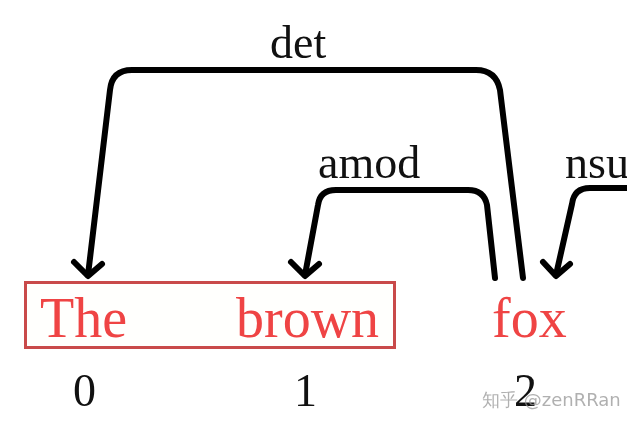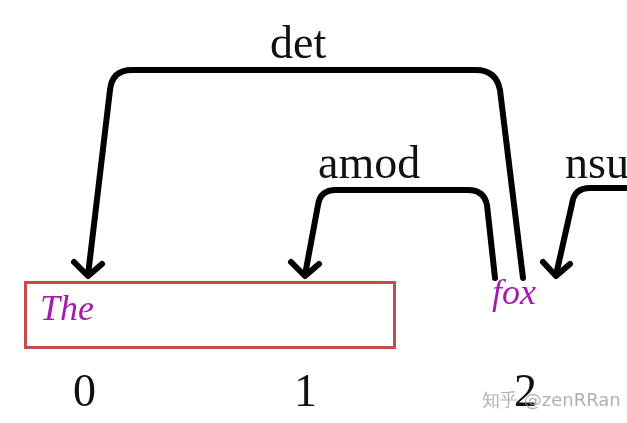--- a/index.html
+++ b/index.html
@@ -1,21 +1,21 @@
 <!DOCTYPE html>
 <html><head>
   <meta charset="utf-8">
   <style>
     html, body { margin: 0; padding: 0; }
     body { width: 627px; height: 423px; background: #ffffff; position: relative; overflow: hidden;
            font-family: "DejaVu Serif", "Liberation Serif", serif; color: #000; }
     .stage { position: absolute; left: 0; top: 0; width: 627px; height: 326px; }
     svg.arcs { position: absolute; left: 0; top: 0; }
     .label { position: absolute; font-family: "Liberation Serif", "DejaVu Serif", serif; font-size: 46px; line-height: 1; white-space: nowrap; color: #111; }
-    .word { position: absolute; font-family: "Liberation Serif", "DejaVu Serif", serif; font-size: 36px; line-height: 1; white-space: nowrap; color: #a21caf; font-style: italic; }
+    .word { position: absolute; font-family: "Liberation Serif", "DejaVu Serif", serif; font-size: 56px; line-height: 1; white-space: nowrap; color: #ef4444; }
     .index { position: absolute; font-family: "Liberation Serif", "DejaVu Serif", serif; font-size: 46px; line-height: 1; color: #111; }
     .highlight-box { position: absolute; left: 24px; top: 281px; width: 366px; height: 62px; border: 3px solid #c94a4a; background: #fffffd; }
     .watermark { position: absolute; left: 476px; top: 388px; font-family: "DejaVu Sans", sans-serif; font-size: 18px; color: rgba(150,150,150,0.75); white-space: nowrap; letter-spacing: 0px; margin-left: 6px; }
   </style>
 </head>
 <body>
 
 <div class="stage">
 
   <div class="highlight-box"></div>
@@ -32,20 +32,21 @@
       <path d="M627,188 L590,188 Q574,188 572,204 L556,275"></path>
       <path d="M543,262 L556,276 L570,264"></path>
     </g>
   </svg>
 
   <div class="label" style="left:270px; top:20px;">det</div>
   <div class="label" style="left:318px; top:140px;">amod</div>
   <div class="label" style="left:565px; top:140px;">nsu</div>
 
   <div class="word" style="left:40px; top:290px;">The</div>
-  <div class="word" style="left:492px; top:274px;">fox</div>
+  <div class="word" style="left:236px; top:290px;">brown</div>
+  <div class="word" style="left:492px; top:290px;">fox</div>
 
   <div class="index" style="left:73px; top:368px;">0</div>
   <div class="index" style="left:294px; top:368px;">1</div>
   <div class="index" style="left:514px; top:368px;">2</div>
 
   <div class="watermark">知乎 @zenRRan</div>
 </div>
 
 </body></html>

